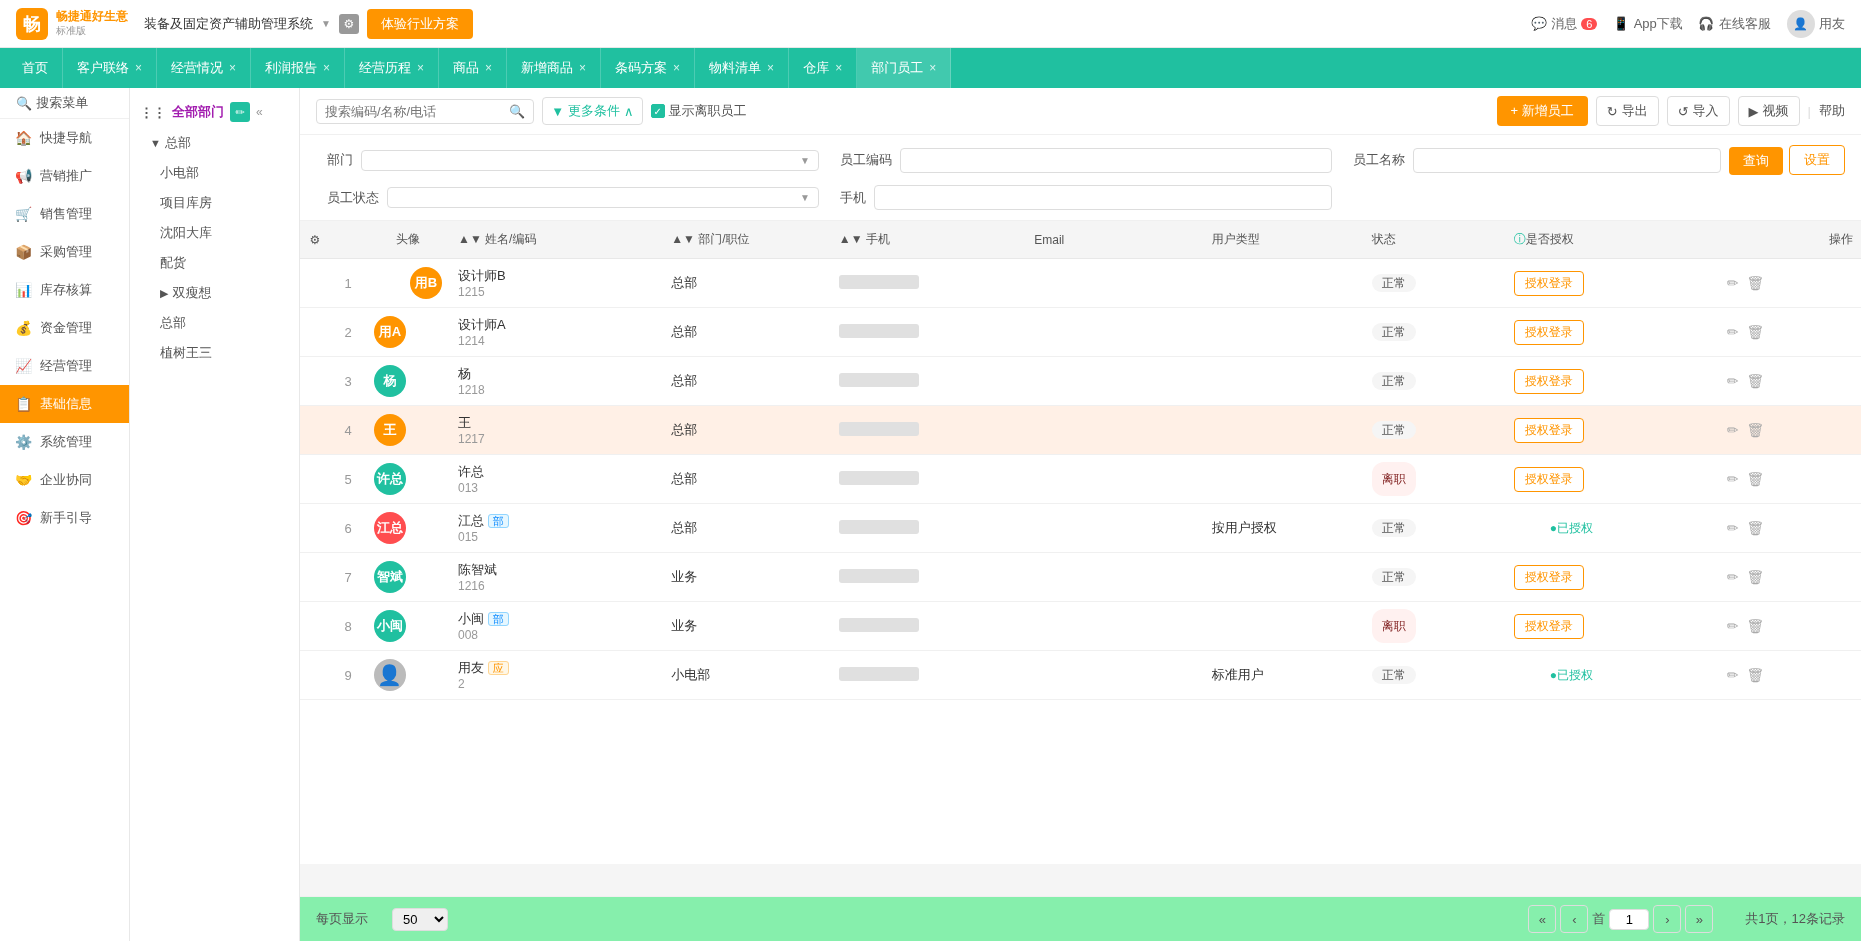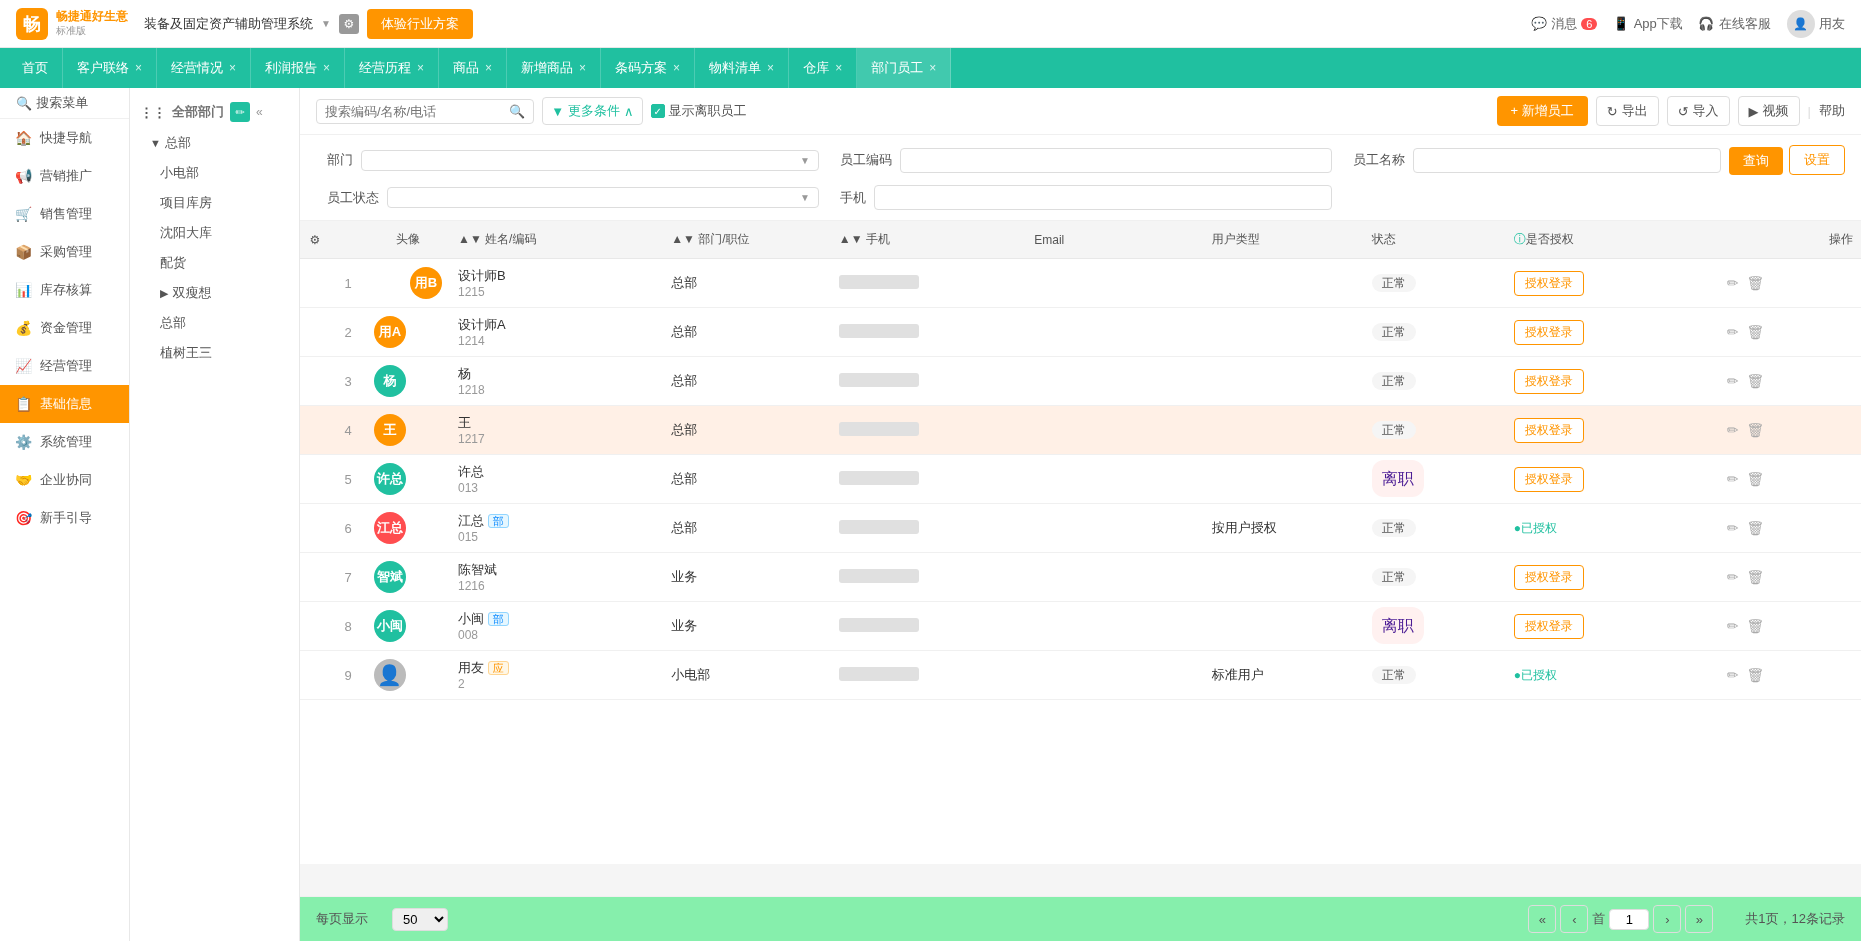--- a/index.html
+++ b/index.html
@@ -81,23 +81,23 @@
     tbody tr { border-bottom: 1px solid #f0f0f0; }
     tbody tr.highlighted { background: #fff0e6; }
     tbody td { padding: 8px 8px; font-size: 13px; color: #333; vertical-align: middle; }
     .avatar { width: 32px; height: 32px; border-radius: 50%; display: flex; align-items: center; justify-content: center; color: white; font-size: 13px; font-weight: bold; flex-shrink: 0; }
     .avatar-gray { background: #bbb; }
     .name-cell { display: flex; flex-direction: column; }
     .emp-name { font-size: 13px; color: #333; }
     .emp-code { font-size: 12px; color: #999; }
     .tag-blue { background: #e6f7ff; color: #1890ff; border: 1px solid #91d5ff; border-radius: 3px; padding: 0 4px; font-size: 11px; }
     .status-normal { background: #f5f5f5; color: #555; border-radius: 12px; padding: 2px 10px; font-size: 12px; }
-    .status-resigned { background: #fff1f0; color: #4c1d95; border-radius: 12px; padding: 10px 10px; font-size: 16px; }
+    .status-resigned { background: #fff1f0; color: #7f1d1d; border-radius: 12px; padding: 10px 10px; font-size: 12px; }
     .btn-auth { background: white; color: #ff9500; border: 1px solid #ff9500; border-radius: 4px; padding: 3px 10px; cursor: pointer; font-size: 12px; }
-    .authorized-text { color: #20c0a0; font-size: 12px; }
+    .authorized-text { color: #20c0a0; font-size: 12px; margin-left: 36px; }
     .blur-cell { background: #e0e0e0; border-radius: 3px; height: 14px; width: 80px; display: inline-block; }
     .action-icons { display: flex; gap: 8px; align-items: center; }
     .action-icon { color: #aaa; cursor: pointer; font-size: 14px; }
     .col-settings { width: 30px; text-align: center; }
     .col-num { width: 36px; text-align: center; }
     .col-avatar { width: 50px; text-align: center; }
     .col-name { min-width: 120px; }
     .col-dept { min-width: 80px; }
     .col-phone { min-width: 110px; }
     .col-email { min-width: 100px; }
@@ -223,21 +223,21 @@
       <span class="icon">🎯</span>
       <span>新手引导</span>
     </div>
   </div>
 
   <div class="content-area">
 
     <div class="dept-tree">
       <div class="dept-tree-header">
         <span style="color:#555;font-size:13px;font-weight:bold;">⋮⋮</span>
-        <span style="color:#737373;font-size:13px;font-weight:bold;">全部部门</span>
+        <span style="color:#a21caf;font-size:13px;font-weight:bold;">全部部门</span>
         <div class="dept-edit-icon">✏</div>
         <span class="dept-collapse-icon">«</span>
       </div>
       <div class="dept-tree-item">
         <span style="color:#555;font-size:11px;">▼</span>
         <span>总部</span>
       </div>
       <div class="dept-tree-item indent1">
         <span>小电部</span>
       </div>

